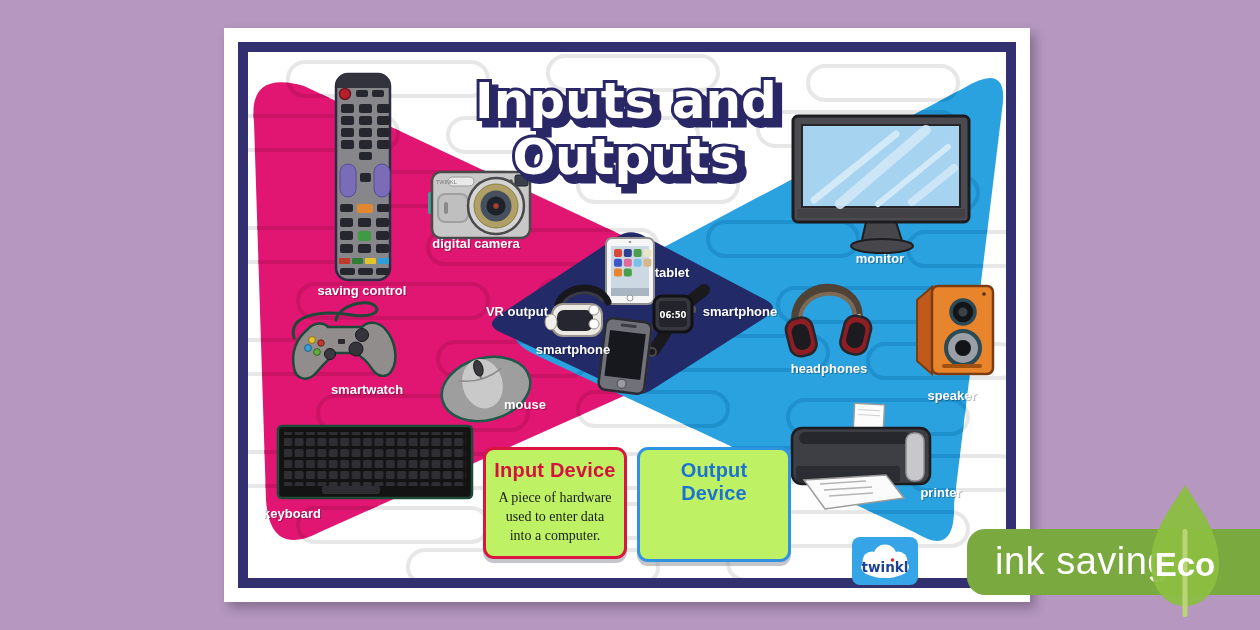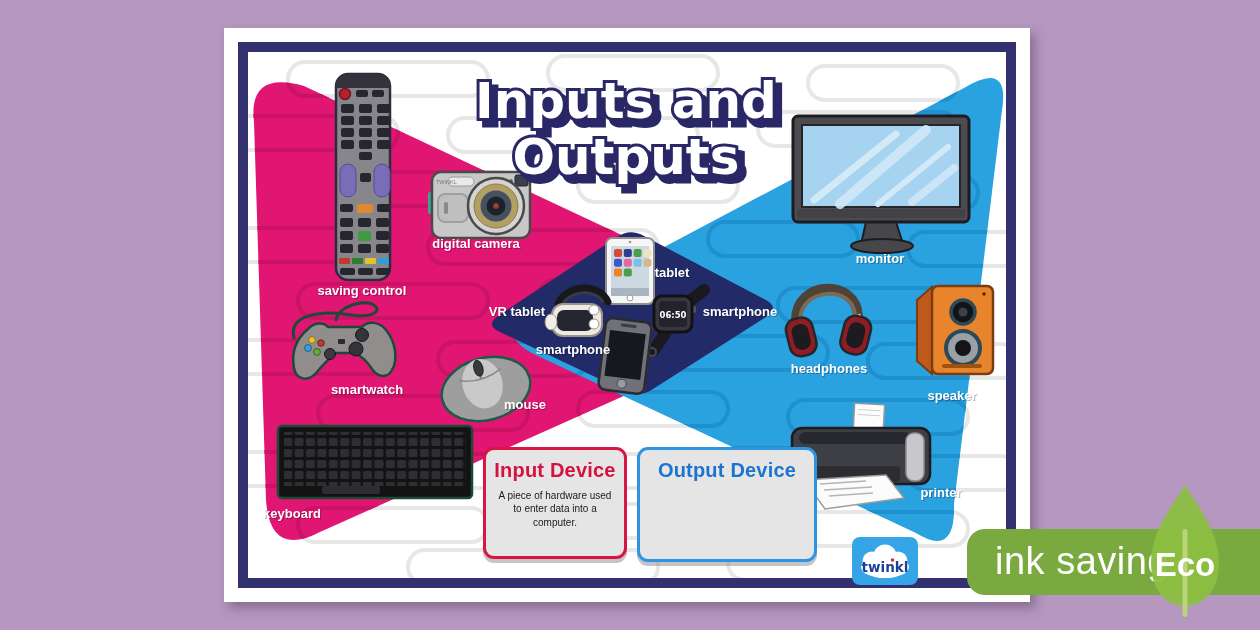--- a/index.html
+++ b/index.html
@@ -6,28 +6,28 @@
   body{width:1260px;height:630px;background:#b597bf;font-family:"Liberation Sans",sans-serif;overflow:hidden;}
   .stage{position:relative;width:1260px;height:630px;}
   .sheet{position:absolute;left:224px;top:28px;width:806px;height:574px;background:#ffffff;
          box-shadow:5px 6px 10px rgba(80,60,90,0.45);}
   .frame{position:absolute;left:14px;top:14px;width:758px;height:526px;border:10px solid #32306f;
          pointer-events:none;z-index:3;}
   .content{position:absolute;left:24px;top:24px;width:758px;height:526px;z-index:1;}
   .art{position:absolute;left:0;top:0;width:758px;height:526px;}
   .lab{position:absolute;transform:translate(-50%,-50%);color:#fff;font-weight:bold;font-size:13px;
        white-space:nowrap;text-shadow:1px 1px 0 rgba(0,0,0,0.3);z-index:2;}
-  .defbox{position:absolute;background:#e5e5e5;border-radius:11px;z-index:4;text-align:center;
+  .defbox{position:absolute;background:#bef264;border-radius:11px;z-index:4;text-align:center;
           box-shadow:0 4px 0 rgba(125,125,140,0.45);padding:9px 8px 6px 8px;box-sizing:border-box;}
   .defbox.input{left:259px;top:419px;width:144px;height:112px;border:3px solid #d8163f;}
-  .defbox.output{left:413px;top:419px;width:180px;height:115px;border:3px solid #2f93e0;text-align:center;}
+  .defbox.output{left:413px;top:419px;width:154px;height:115px;border:3px solid #2f93e0;text-align:center;}
   .defbox h2{margin:0;font-size:20px;letter-spacing:.2px;}
   .defbox.input h2{color:#d5123f;}
   .defbox.output h2{color:#1c74d0;}
-  .defbox p{margin:7px 2px 0 2px;font-size:10px;line-height:1.34;color:#1a1a1a;font-family:Liberation Sans, sans-serif;}
+  .defbox p{margin:7px 2px 0 2px;font-size:14px;line-height:1.34;color:#1a1a1a;font-family:Liberation Serif, serif;}
   .logo{position:absolute;left:628px;top:509px;width:66px;height:48px;background:#36a5e8;border-radius:8px;z-index:5;}
   .badge{position:absolute;left:967px;top:529px;width:293px;height:66px;background:#79a93f;
          border-radius:18px 0 0 18px;z-index:10;}
   .badge .ink{position:absolute;left:28px;top:0;line-height:64px;font-size:38px;color:#fff;letter-spacing:.5px;}
   .leaf{position:absolute;left:1146px;top:481px;width:78px;height:140px;z-index:11;}
 </style>
 </head>
 <body>
 
 <div class="stage">
@@ -295,21 +295,21 @@
           <text x="378" y="122" fill="#ffffff" stroke="#2a2767" stroke-width="6" paint-order="stroke">Outputs</text>
         </g>
       </svg>
 
       <span class="lab" style="left:114px;top:238px">saving control</span>
       <span class="lab" style="left:228px;top:191px">digital camera</span>
       <span class="lab" style="left:119px;top:337px">smartwatch</span>
       <span class="lab" style="left:277px;top:352px">mouse</span>
       <span class="lab" style="left:44px;top:461px">keyboard</span>
       <span class="lab" style="left:424px;top:220px">tablet</span>
-      <span class="lab" style="left:269px;top:259px">VR tablet</span>
+      <span class="lab" style="left:269px;top:259px">VR output</span>
       <span class="lab" style="left:492px;top:259px">smartphone</span>
       <span class="lab" style="left:325px;top:297px">smartphone</span>
       <span class="lab" style="left:632px;top:206px">monitor</span>
       <span class="lab" style="left:581px;top:316px">headphones</span>
       <span class="lab" style="left:704px;top:343px">speaker</span>
       <span class="lab" style="left:693px;top:440px">printer</span>
     </div>
 
     <div class="defbox input">
       <h2>Input Device</h2>

